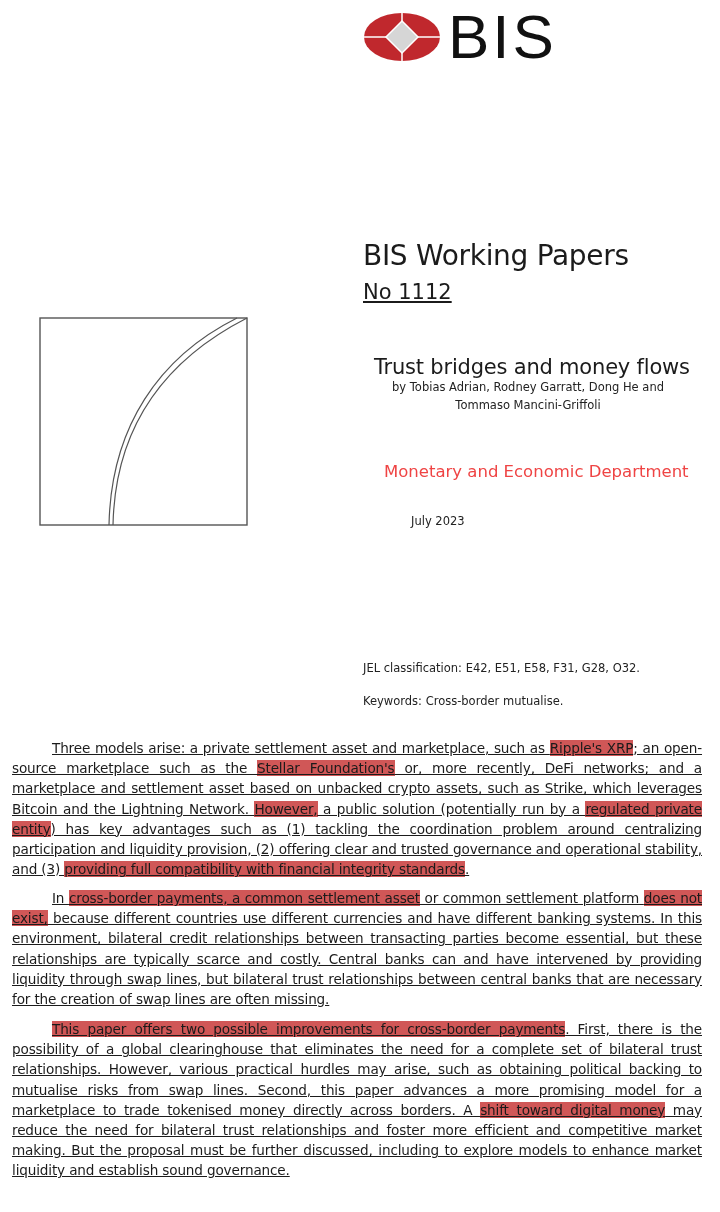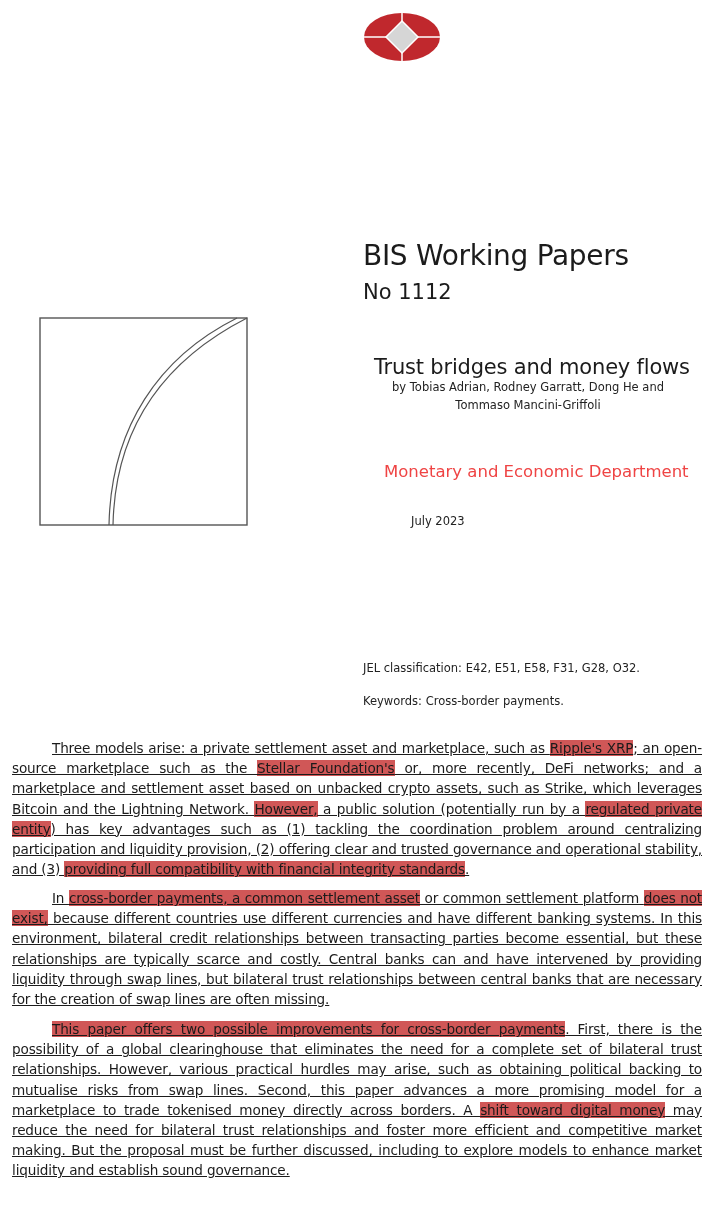--- a/index.html
+++ b/index.html
@@ -2,21 +2,21 @@
 <html><head>
 <meta charset="utf-8">
 <style>
   html, body { margin: 0; padding: 0; background: #ffffff; }
   body { width: 720px; height: 1212px; position: relative; overflow: hidden; font-family: "DejaVu Sans", sans-serif; color: #1a1a1a; }
   .logo { position: absolute; left: 362px; top: 10px; height: 52px; width: 190px; }
   .logo svg { position: absolute; left: 0; top: 2px; }
   .logo-text { position: absolute; left: 86px; top: -8px; font-family: "Liberation Sans", sans-serif; font-size: 62px; letter-spacing: 3px; color: #111; line-height: 70px; }
   .cover-art { position: absolute; left: 39px; top: 317px; }
   .title { position: absolute; left: 363px; top: 238px; font-size: 28px; line-height: 36px; letter-spacing: -0.3px; color: #1b1b1b; }
-  .number { position: absolute; left: 363px; top: 278px; font-size: 21px; line-height: 28px; color: #1b1b1b; }
+  .number { position: absolute; left: 363px; top: 278px; font-size: 21px; line-height: 28px; color: #1b1b1b; text-decoration: underline; }
   .subtitle { position: absolute; left: 374px; top: 312px; font-size: 21px; line-height: 30px; letter-spacing: -0.2px; color: #1b1b1b; margin-top: 40px; }
   .authors { position: absolute; left: 363px; top: 378px; font-size: 11.5px; line-height: 18px; color: #222; width: 330px; text-align: center; }
   .dept { position: absolute; left: 384px; top: 460px; font-size: 16.5px; line-height: 24px; color: #ef4444; }
   .date { position: absolute; left: 363px; top: 512px; font-size: 11.5px; line-height: 18px; color: #222; margin-left: 48px; }
   .jel { position: absolute; left: 363px; top: 659px; font-size: 11.5px; line-height: 18px; color: #222; }
   .keywords { position: absolute; left: 363px; top: 692px; font-size: 11.5px; line-height: 18px; color: #222; }
   .body-text { position: absolute; left: 12px; width: 690px; font-size: 13.6px; line-height: 20.2px; text-align: justify; color: #1b1b1b; letter-spacing: -0.15px; }
   .body-text p { margin: 0; text-indent: 40px; text-decoration: underline; }
   .p1 { top: 738px; }
   .p2 { top: 888px; }
@@ -26,39 +26,40 @@
 </head>
 <body>
 
 <div class="logo">
   <svg width="80" height="50" viewBox="0 0 80 50">
     <ellipse cx="40" cy="25" rx="38" ry="24" fill="#c0282d"></ellipse>
     <line x1="2" y1="25" x2="78" y2="25" stroke="#ffffff" stroke-width="1.5"></line>
     <line x1="40" y1="1" x2="40" y2="49" stroke="#ffffff" stroke-width="1.5"></line>
     <polygon points="40,9 56,25 40,41 24,25" fill="#d6d6d6" stroke="#ffffff" stroke-width="1.5"></polygon>
   </svg>
+  <span class="logo-text">BIS</span>
 </div>
 
 <svg class="cover-art" width="210" height="210" viewBox="0 0 210 210">
   <rect x="1" y="1" width="207" height="207" fill="none" stroke="#555" stroke-width="1.4"></rect>
   <path d="M 70 208 C 72 110, 120 40, 198 1" fill="none" stroke="#555" stroke-width="1.2"></path>
   <path d="M 74 208 C 76 112, 124 44, 208 1" fill="none" stroke="#555" stroke-width="1.2"></path>
 </svg>
 
 <div class="title">BIS Working Papers</div>
 <div class="number">No 1112</div>
 <div class="subtitle">Trust bridges and money flows</div>
 <div class="authors">
   <div>by Tobias Adrian, Rodney Garratt, Dong He and</div>
   <div>Tommaso Mancini-Griffoli</div>
 </div>
 <div class="dept">Monetary and Economic Department</div>
 <div class="date">July 2023</div>
 <div class="jel">JEL classification: E42, E51, E58, F31, G28, O32.</div>
-<div class="keywords">Keywords: Cross-border payments.</div>
+<div class="keywords">Keywords: Cross-border mutualise.</div>
 
 <div class="body-text p1">
     <p><span>Three models arise: a private settlement asset and marketplace, such as </span><span class="hl" style="background: rgb(208, 87, 87);">Ripple's XRP</span><span>; an open-source marketplace such as the </span><span class="hl" style="background: rgb(208, 87, 87);">Stellar Foundation's</span><span> or, more recently, DeFi networks; and a marketplace and settlement asset based on unbacked crypto assets, such as Strike, which leverages Bitcoin and the Lightning Network. </span><span class="hl" style="background: rgb(208, 87, 87);">However,</span><span> a public solution (potentially run by a </span><span class="hl" style="background: rgb(208, 87, 87);">regulated private entity</span><span>) has key advantages such as (1) tackling the coordination problem around centralizing participation and liquidity provision, (2) offering clear and trusted governance and operational stability, and (3) </span><span class="hl" style="background: rgb(208, 87, 87);">providing full compatibility with financial integrity standards</span><span>.</span></p>
   </div>
 <div class="body-text p2">
     <p><span>In </span><span class="hl" style="background: rgb(208, 87, 87);">cross-border payments, a common settlement asset</span><span> or common settlement platform </span><span class="hl" style="background: rgb(208, 87, 87);">does not exist,</span><span> because different countries use different currencies and have different banking systems. In this environment, bilateral credit relationships between transacting parties become essential, but these relationships are typically scarce and costly. Central banks can and have intervened by providing liquidity through swap lines, but bilateral trust relationships between central banks that are necessary for the creation of swap lines are often missing.</span></p>
   </div>
 <div class="body-text p3">
     <p><span class="hl" style="background: rgb(208, 87, 87);">This paper offers two possible improvements for cross-border payments</span><span>. First, there is the possibility of a global clearinghouse that eliminates the need for a complete set of bilateral trust relationships. However, various practical hurdles may arise, such as obtaining political backing to mutualise risks from swap lines. Second, this paper advances a more promising model for a marketplace to trade tokenised money directly across borders. A </span><span class="hl" style="background: rgb(208, 87, 87);">shift toward digital money</span><span> may reduce the need for bilateral trust relationships and foster more efficient and competitive market making. But the proposal must be further discussed, including to explore models to enhance market liquidity and establish sound governance.</span></p>
   </div>

